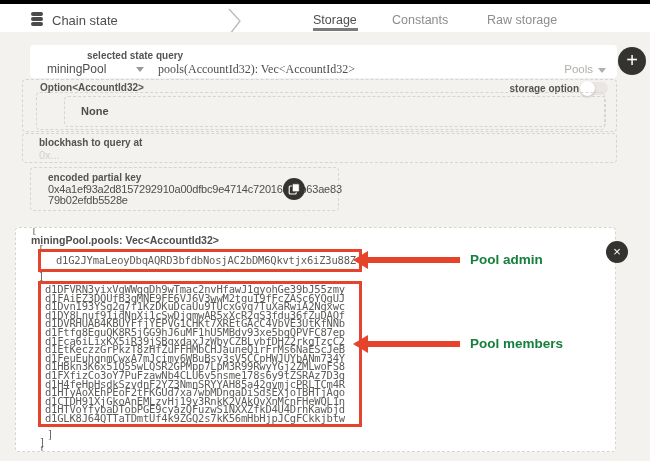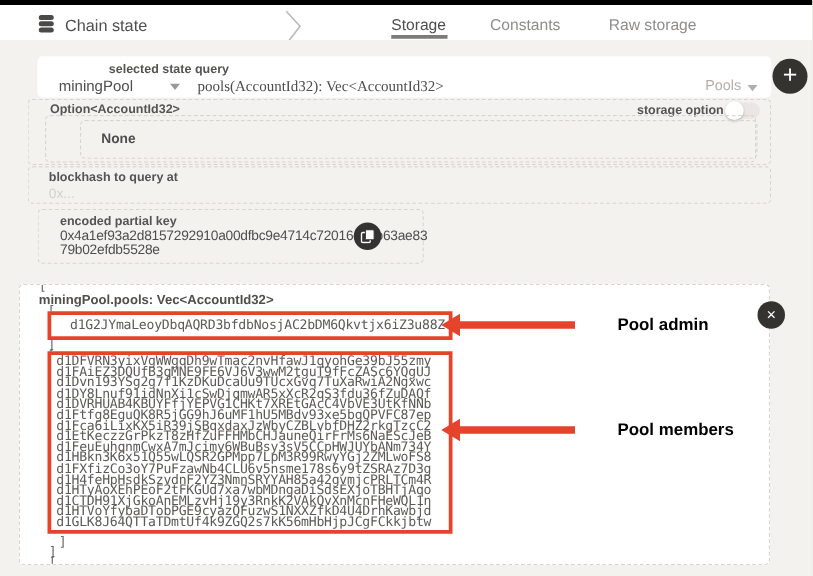--- a/index.html
+++ b/index.html
@@ -65,21 +65,21 @@
   .redbox { position:absolute; left:22px; border:3px solid #e5432c; background:#fff; }
   .box-admin { top:21px; width:324px; height:23px; }
   .box-members { top:53px; width:324px; height:146px; }
   .mono-val { font-family:"DejaVu Sans Mono", monospace; font-size:10.5px; color:#5c5b59; white-space:pre; letter-spacing:-0.2px; }
   .box-admin .mono-val { display:block; padding:3px 0 0 4px; line-height:10px;margin-left:11px; }
   .box-members .mono-val { display:block; padding:1px 0 0 4px; line-height:8.6px; }
 
   
   .arrow-head { position:absolute; width:0; height:0; border-top:9px solid transparent; border-bottom:9px solid transparent; border-right:15px solid #e5432c; }
   .arrow-shaft { position:absolute; width:94px; height:6px; background:#e5432c; }
-  .anno-label { position:absolute; left:470px; font-size:13.5px; font-weight:700; color:#000000;margin-left:24px; }
+  .anno-label { position:absolute; left:470px; font-size:13.5px; font-weight:700; color:#15803d; }
 </style>
 </head>
 <body>
 
 <div class="screen">
   <div class="topbar"></div>
 
   <header>
     <div class="db-icon">
         <span></span>

